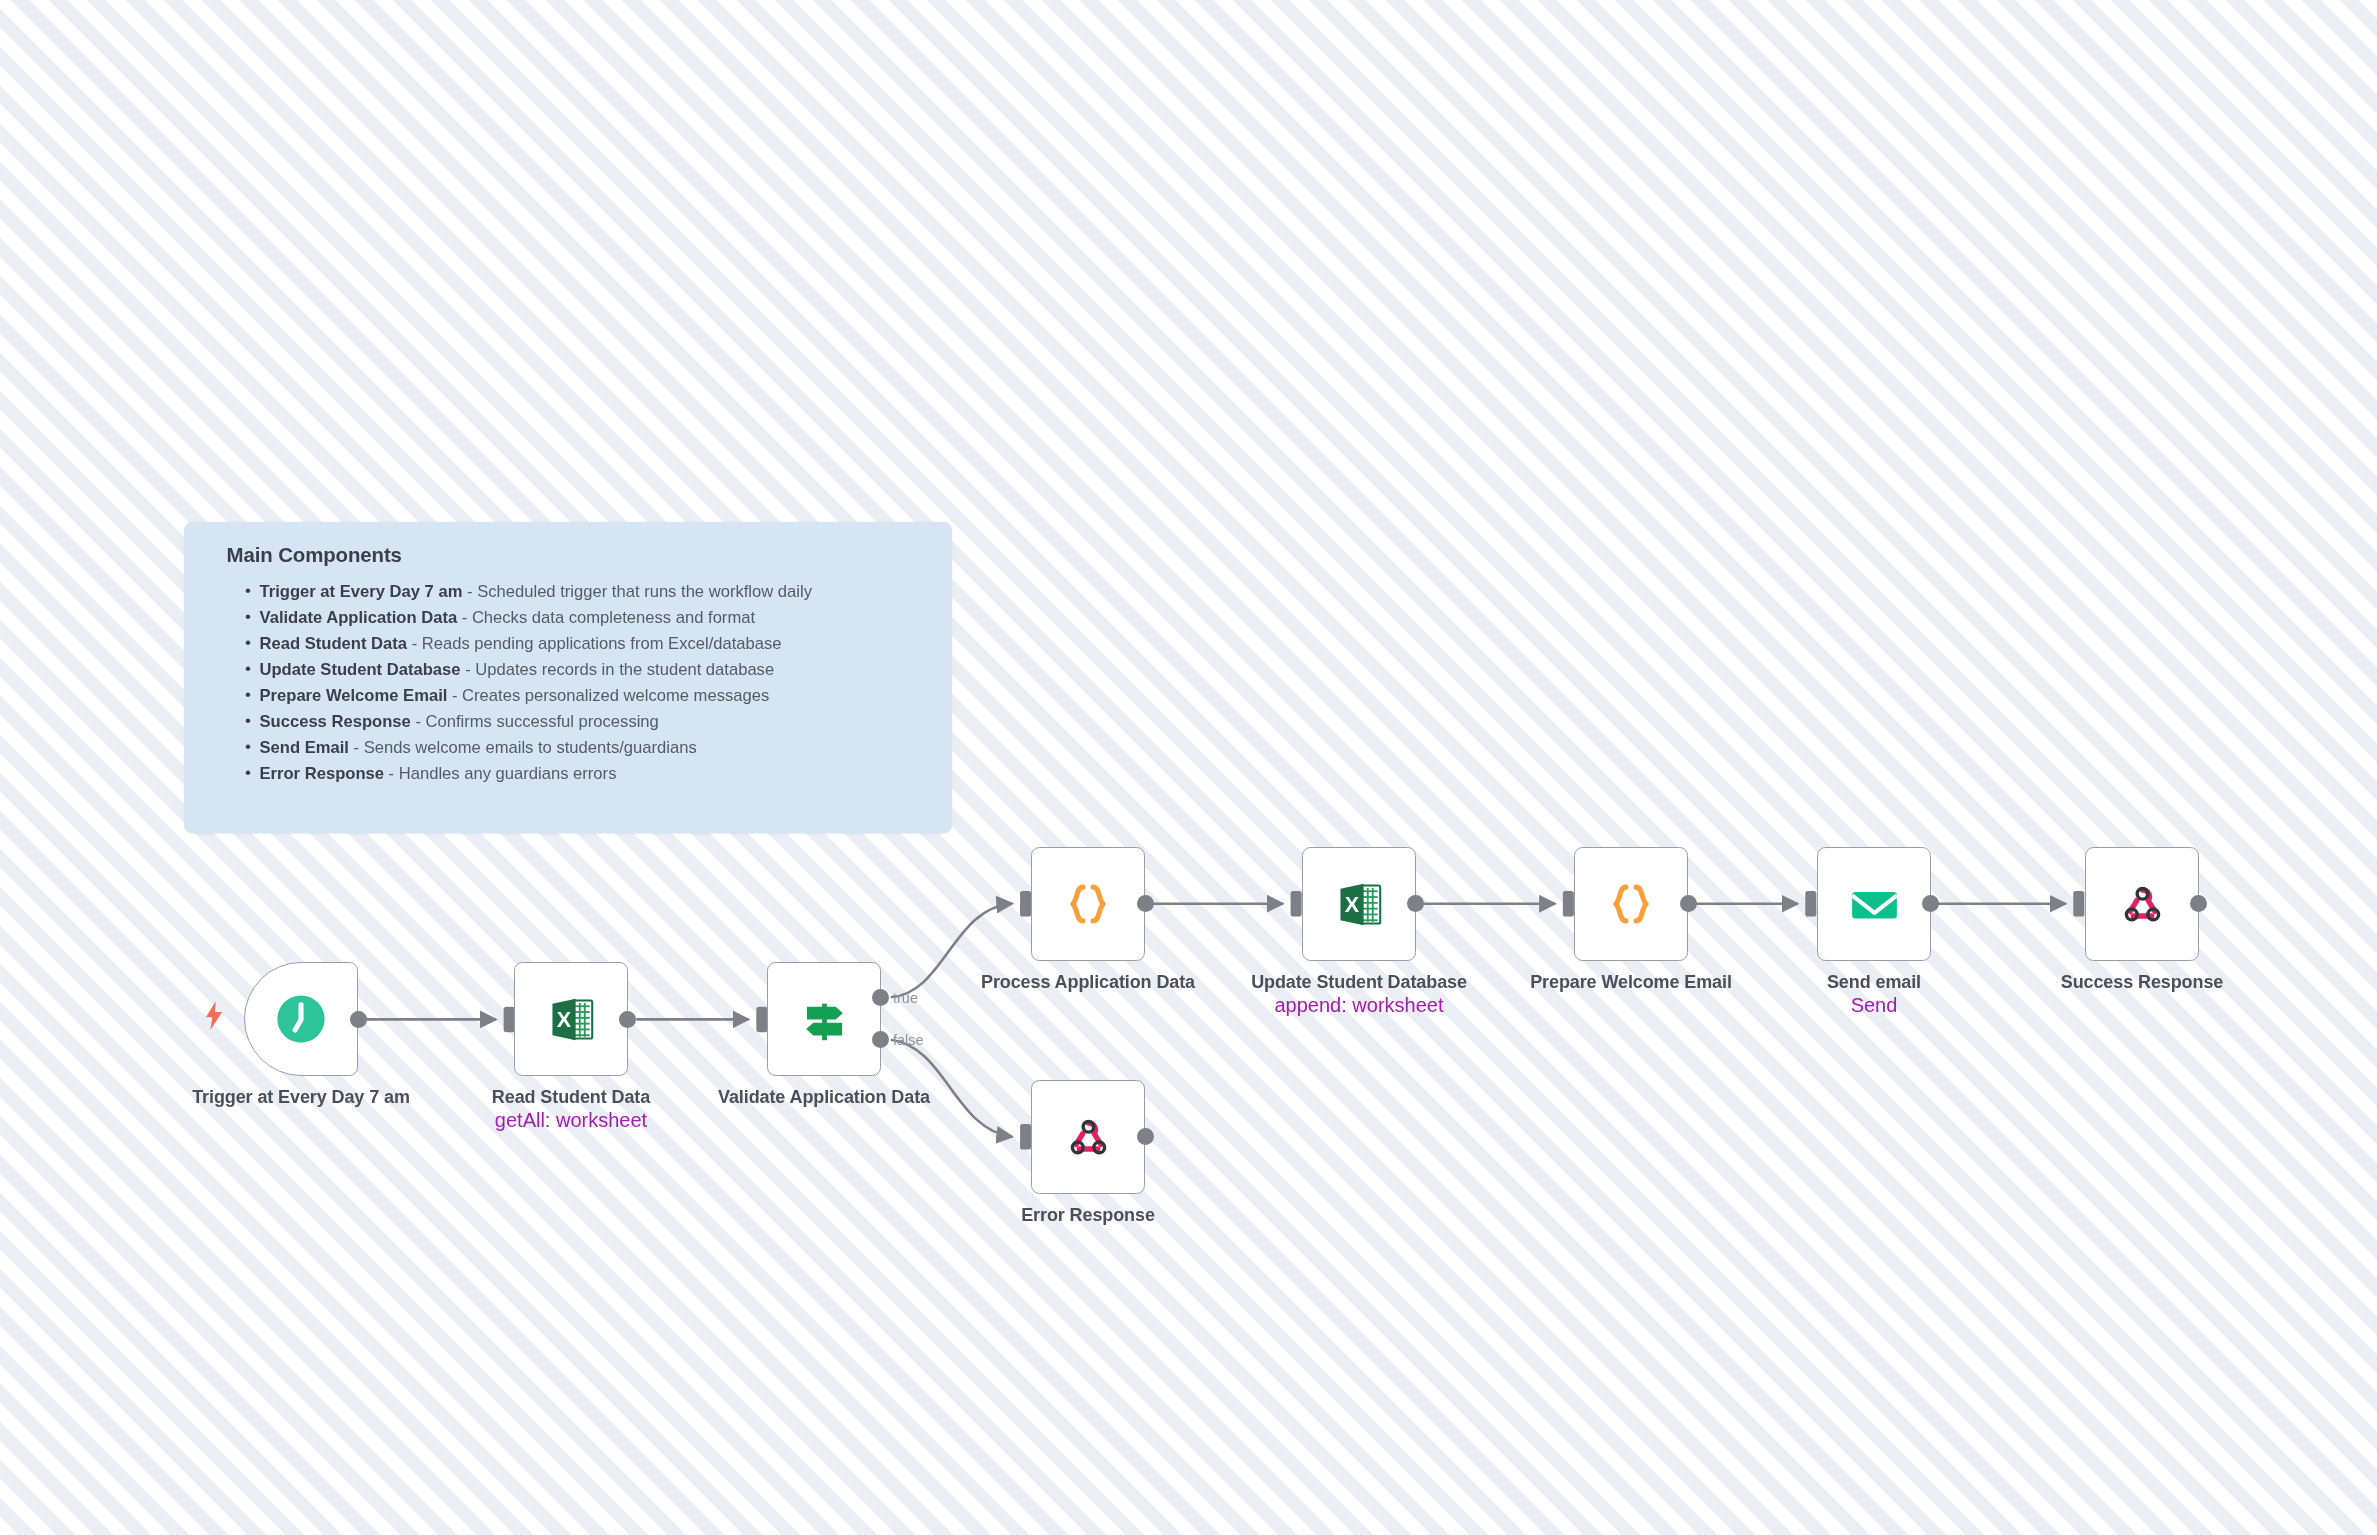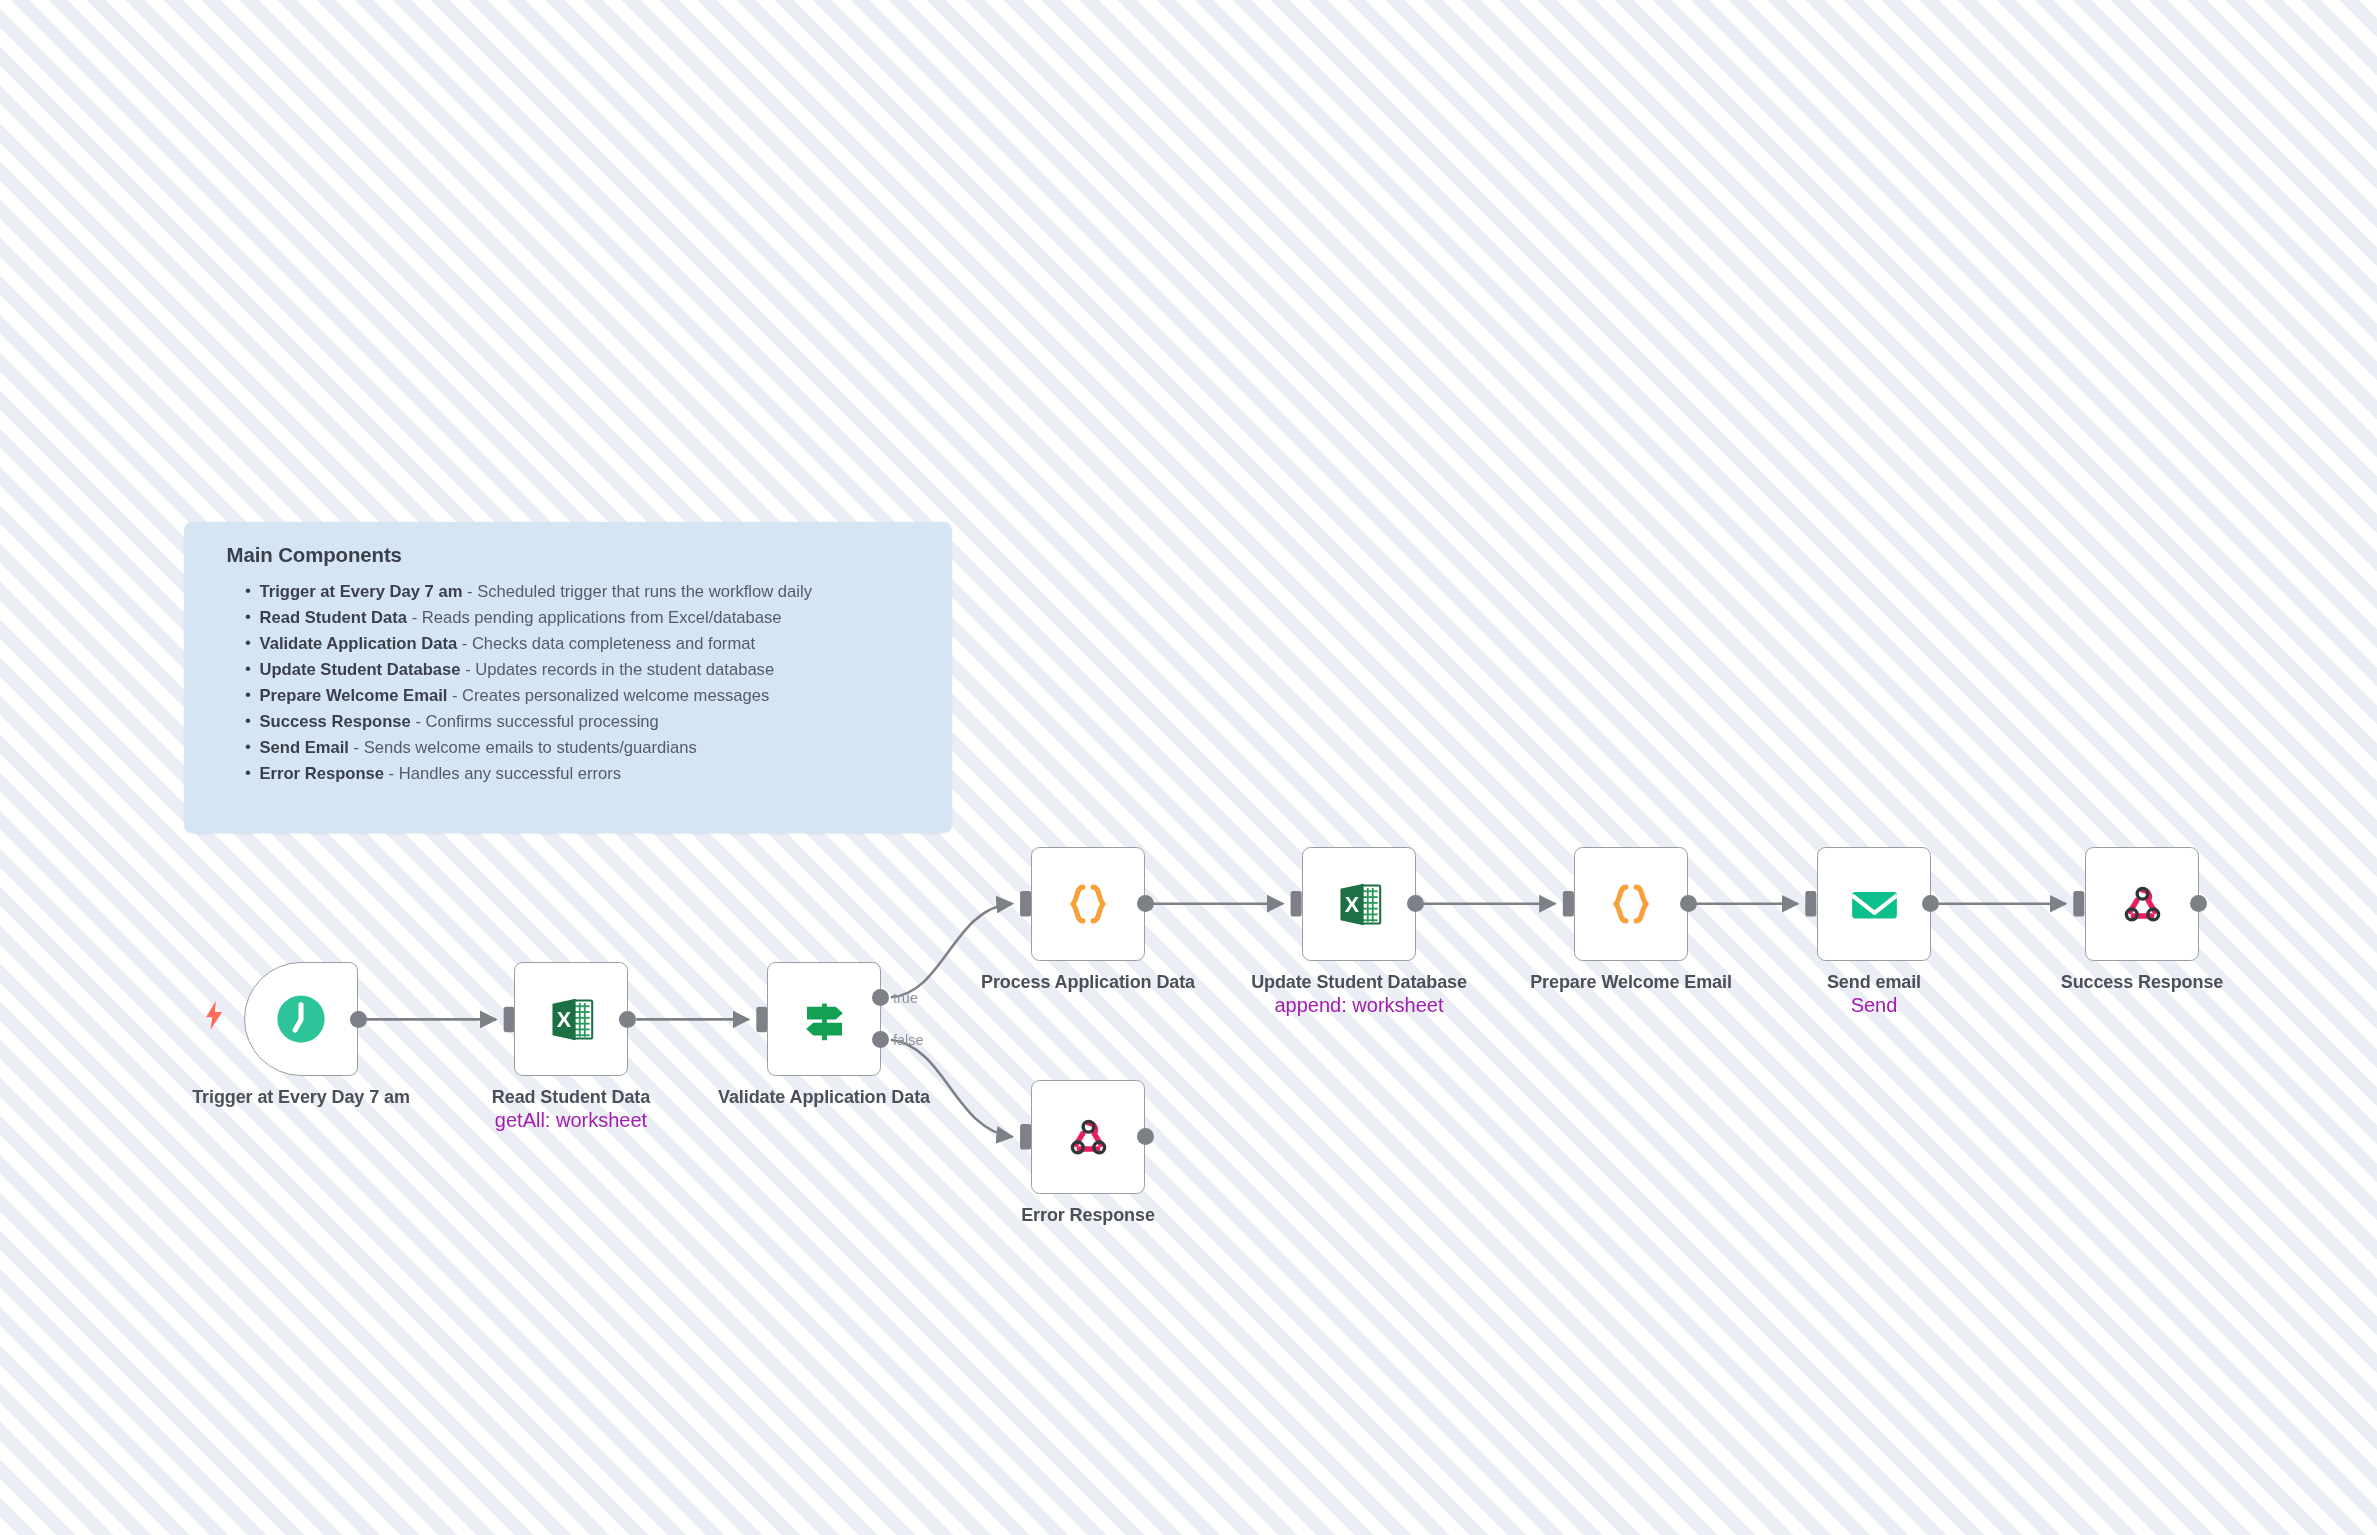--- a/index.html
+++ b/index.html
@@ -155,27 +155,27 @@
 </style>
 </head>
 <body>
 
 <div id="canvas">
 
   <div id="sticky-note">
     <div id="sticky-title">Main Components</div>
     <ul id="sticky-list">
       <li><span class="b">Trigger at Every Day 7 am</span><span> - Scheduled trigger that runs the workflow daily</span></li>
+      <li><span class="b">Validate Application Data</span><span> - Checks data completeness and format</span></li>
       <li><span class="b">Read Student Data</span><span> - Reads pending applications from Excel/database</span></li>
-      <li><span class="b">Validate Application Data</span><span> - Checks data completeness and format</span></li>
       <li><span class="b">Update Student Database</span><span> - Updates records in the student database</span></li>
       <li><span class="b">Prepare Welcome Email</span><span> - Creates personalized welcome messages</span></li>
       <li><span class="b">Success Response</span><span> - Confirms successful processing</span></li>
       <li><span class="b">Send Email</span><span> - Sends welcome emails to students/guardians</span></li>
-      <li><span class="b">Error Response</span><span> - Handles any successful errors</span></li>
+      <li><span class="b">Error Response</span><span> - Handles any guardians errors</span></li>
     </ul>
   </div>
 
   <svg id="wires" viewBox="0 0 2794 1805">
     <defs>
       <marker id="arrow" viewBox="0 0 10 10" refX="9" refY="5" markerWidth="7" markerHeight="7" orient="auto-start-reverse">
         <path d="M 0 0 L 10 5 L 0 10 z" fill="#7d8086"></path>
       </marker>
     </defs>
 

